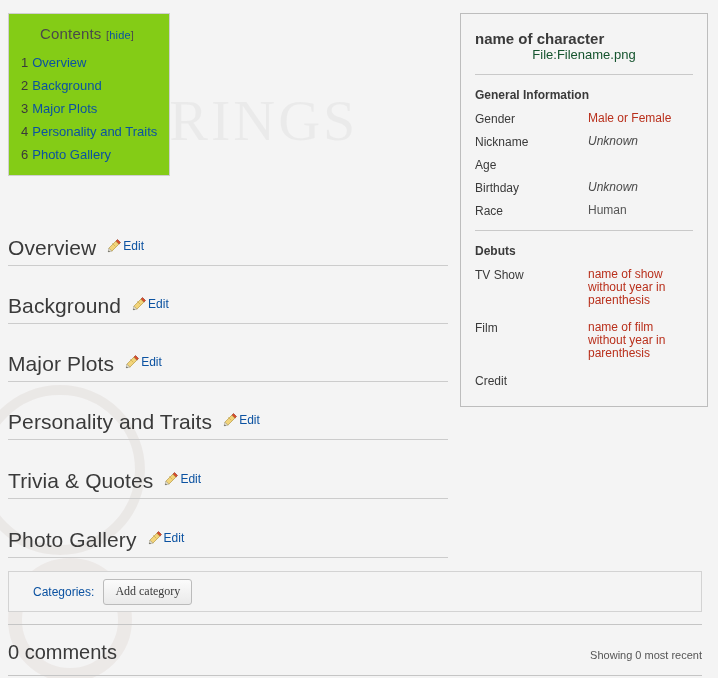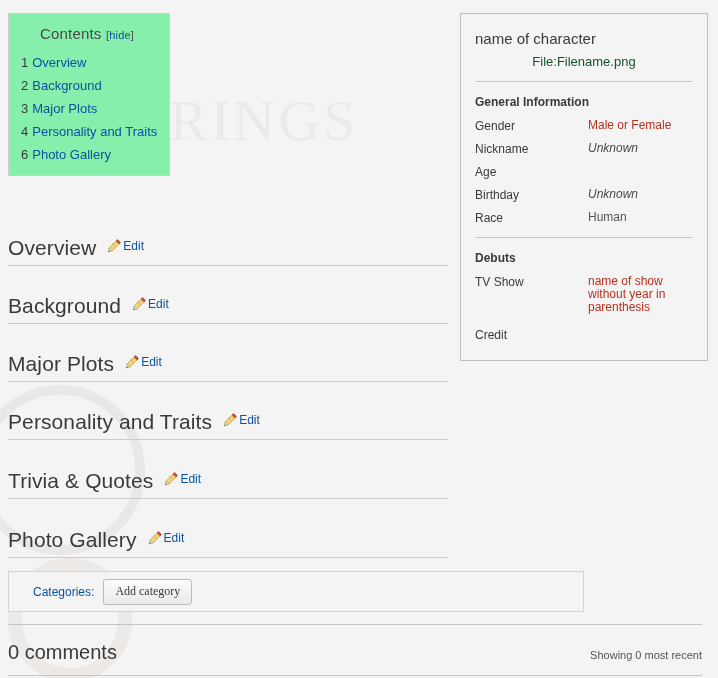--- a/index.html
+++ b/index.html
@@ -33,21 +33,21 @@
     height: 678px;
   }
 
   
   #toc {
     position: absolute;
     left: 8px;
     top: 13px;
     width: 160px;
     border: 1px solid #cfcfcf;
-    background: #86efac;
+    background: #84cc16;
     padding: 9px 0 9px 0;
   }
   #toc-title {
     text-align: center;
     font-size: 15px;
     color: #4a4a4a;
     letter-spacing: .2px;
     margin: 2px 0 9px 0;
     padding-right: 4px;
   }
@@ -122,23 +122,22 @@
     left: 460px;
     top: 13px;
     width: 248px;
     border: 1px solid #bdbdbd;
     background: #f4f4f4;
     box-sizing: border-box;
     padding: 16px 14px 14px 14px;
   }
   #ib-title {
     font-size: 15px;
-    font-weight: normal;
-    color: #3a3a3a;
-    margin-bottom: 7px;
+    font-weight: bold;
+    color: #3a3a3a;
   }
   #ib-filelink {
     text-align: center;
     font-size: 13px;
     color: #14532d;
     text-decoration: none;
     display: block;
     cursor: pointer;
     margin-bottom: 12px;
   }
@@ -177,21 +176,21 @@
   .ib-value.italic {
     font-style: italic;
     color: #4a4a4a;
   }
 
   
   #categories-bar {
     position: absolute;
     left: 8px;
     top: 571px;
-    width: 576px;
+    width: 694px;
     height: 41px;
     box-sizing: border-box;
     border: 1px solid #d3d3d3;
     background: #f4f4f4;
     display: flex;
     align-items: center;
     padding-left: 24px;
   }
   #categories-label {
     font-size: 12px;
@@ -398,20 +397,24 @@
 
     <hr class="ib-divider" style="margin-top:12px">
 
     <div>
       <div class="ib-group-title">Debuts</div>
 
       <div class="ib-row" style="margin-bottom:14px">
         <div class="ib-label">TV Show</div>
         <div class="ib-value red">name of show without year in parenthesis</div>
       </div>
+      <div class="ib-row" style="margin-bottom:14px">
+        <div class="ib-label">Film</div>
+        <div class="ib-value red">name of film without year in parenthesis</div>
+      </div>
       <div class="ib-row" style="margin-bottom:4px">
         <div class="ib-label">Credit</div>
         <div class="ib-value"></div>
       </div>
     </div>
   </div>
 
   <div id="categories-bar">
     <a id="categories-label">Categories:</a>
     <button id="add-category-btn">Add category</button>

